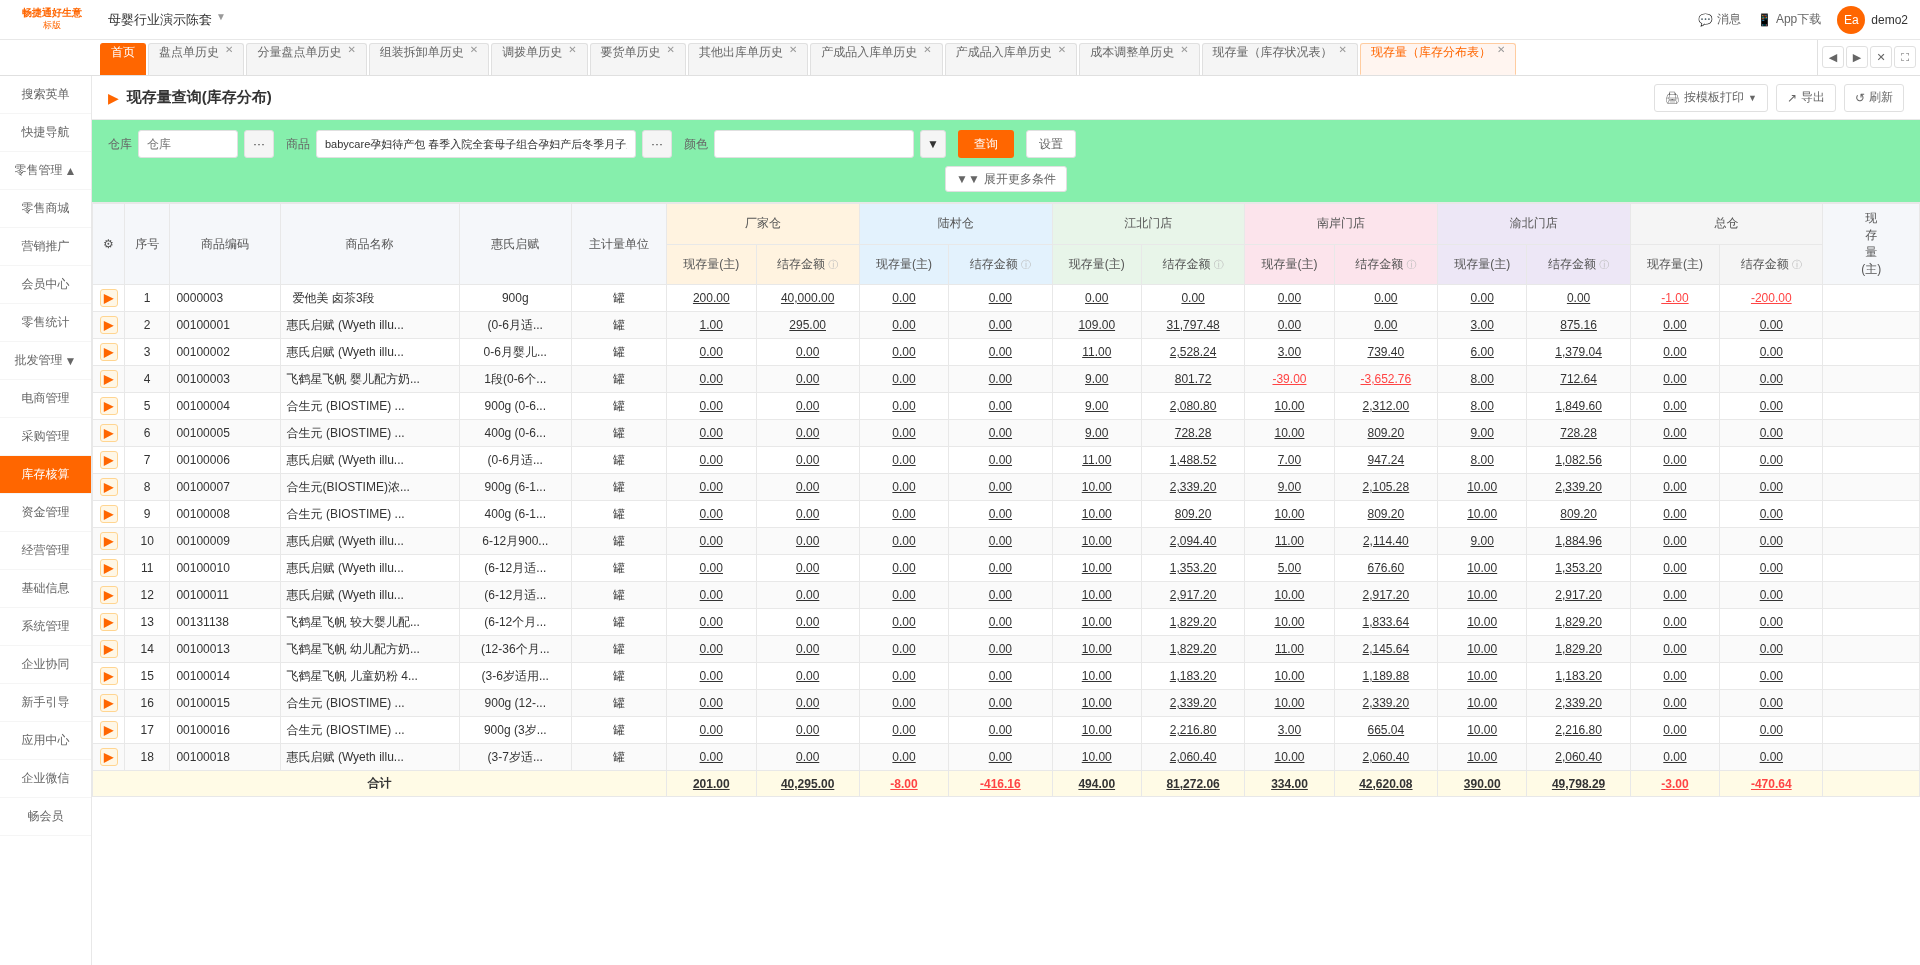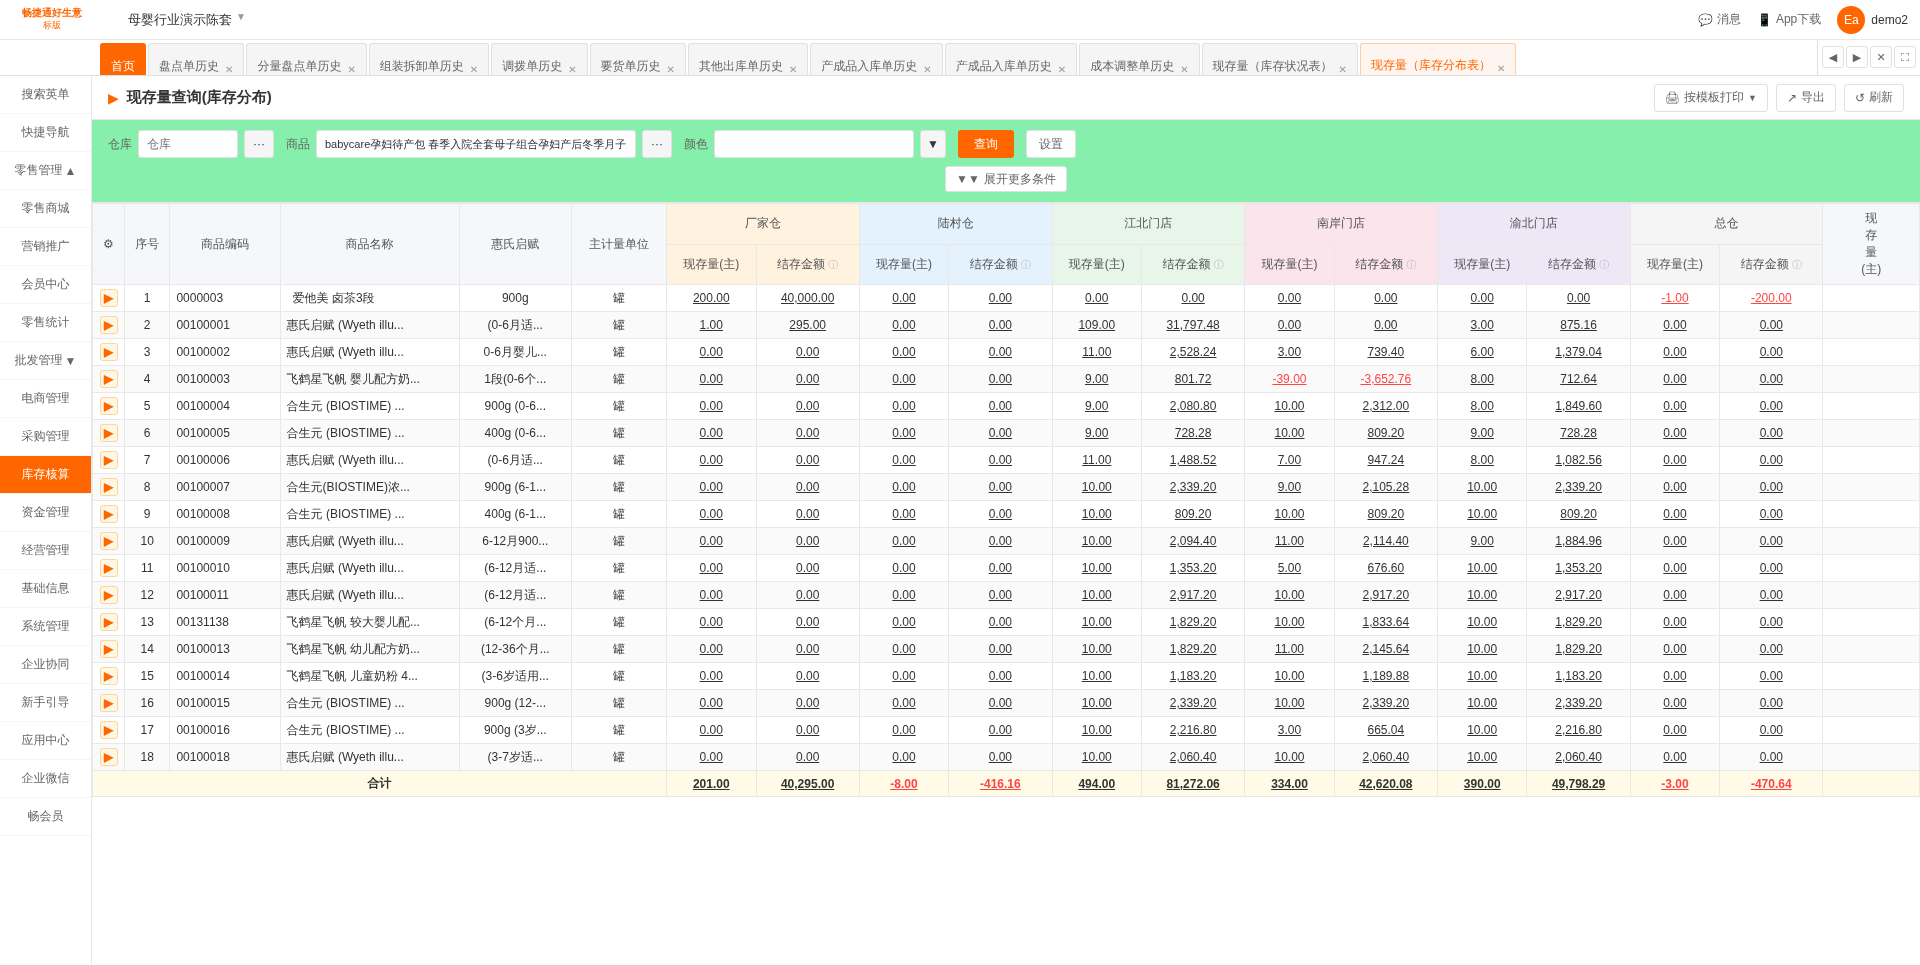--- a/index.html
+++ b/index.html
@@ -1,30 +1,30 @@
 <!DOCTYPE html>
 <html><head>
   <meta charset="utf-8">
   <style>
     * { box-sizing: border-box; margin: 0; padding: 0; }
     body { font-family: 'Microsoft YaHei', Arial, sans-serif; font-size: 12px; background: #f5f5f5; color: #333; overflow: hidden; }
 
     
     .top-bar { height: 40px; background: #fff; border-bottom: 1px solid #e8e8e8; display: flex; align-items: center; padding: 0 12px; justify-content: space-between; }
-    .top-bar-left { display: flex; align-items: center; gap: 24px; }
+    .top-bar-left { display: flex; align-items: center; gap: 4px; }
     .logo-area { display: flex; flex-direction: column; align-items: center; justify-content: center; width: 80px; }
     .logo-text { font-size: 10px; color: #ff6600; font-weight: bold; line-height: 1.2; }
     .logo-sub { font-size: 9px; color: #ff6600; }
     .top-bar-right { display: flex; align-items: center; gap: 16px; }
     .top-btn { display: flex; align-items: center; gap: 4px; font-size: 12px; color: #666; cursor: pointer; }
     .user-avatar { width: 28px; height: 28px; border-radius: 50%; background: #ff6600; display: flex; align-items: center; justify-content: center; color: #fff; font-size: 12px; }
 
     
     .tab-bar { height: 36px; background: #fff; border-bottom: 1px solid #e0e0e0; display: flex; align-items: flex-end; padding: 0 0 0 100px; overflow: hidden; position: relative; }
-    .tab-item { height: 32px; padding: 0 10px; display: flex; align-items: flex-end; gap: 4px; font-size: 12px; color: #666; cursor: pointer; border: 1px solid #e0e0e0; border-bottom: none; border-radius: 3px 3px 0 0; margin-right: 2px; background: #f5f5f5; white-space: nowrap; }
+    .tab-item { height: 32px; padding: 0 10px; display: flex; align-items: flex-start; gap: 4px; font-size: 12px; color: #666; cursor: pointer; border: 1px solid #e0e0e0; border-bottom: none; border-radius: 3px 3px 0 0; margin-right: 2px; background: #f5f5f5; white-space: nowrap; }
     .tab-item.active { background: #fff5f0; color: #ff6600; border-color: #ffcca0; border-bottom: 1px solid #fff5f0; }
     .tab-item .tab-close { font-size: 10px; color: #999; margin-left: 2px; }
     .tab-item.home-tab { background: #ff6600; color: #fff; border-color: #ff6600; }
     .tab-nav-btns { position: absolute; right: 0; display: flex; align-items: center; height: 36px; background: #fff; border-left: 1px solid #e0e0e0; padding: 0 4px; gap: 2px; }
     .tab-nav-btn { width: 22px; height: 22px; border: 1px solid #e0e0e0; border-radius: 3px; background: #fff; display: flex; align-items: center; justify-content: center; cursor: pointer; font-size: 11px; color: #666; }
 
     
     .main-layout { display: flex; height: calc(965px - 76px); }
 
     

